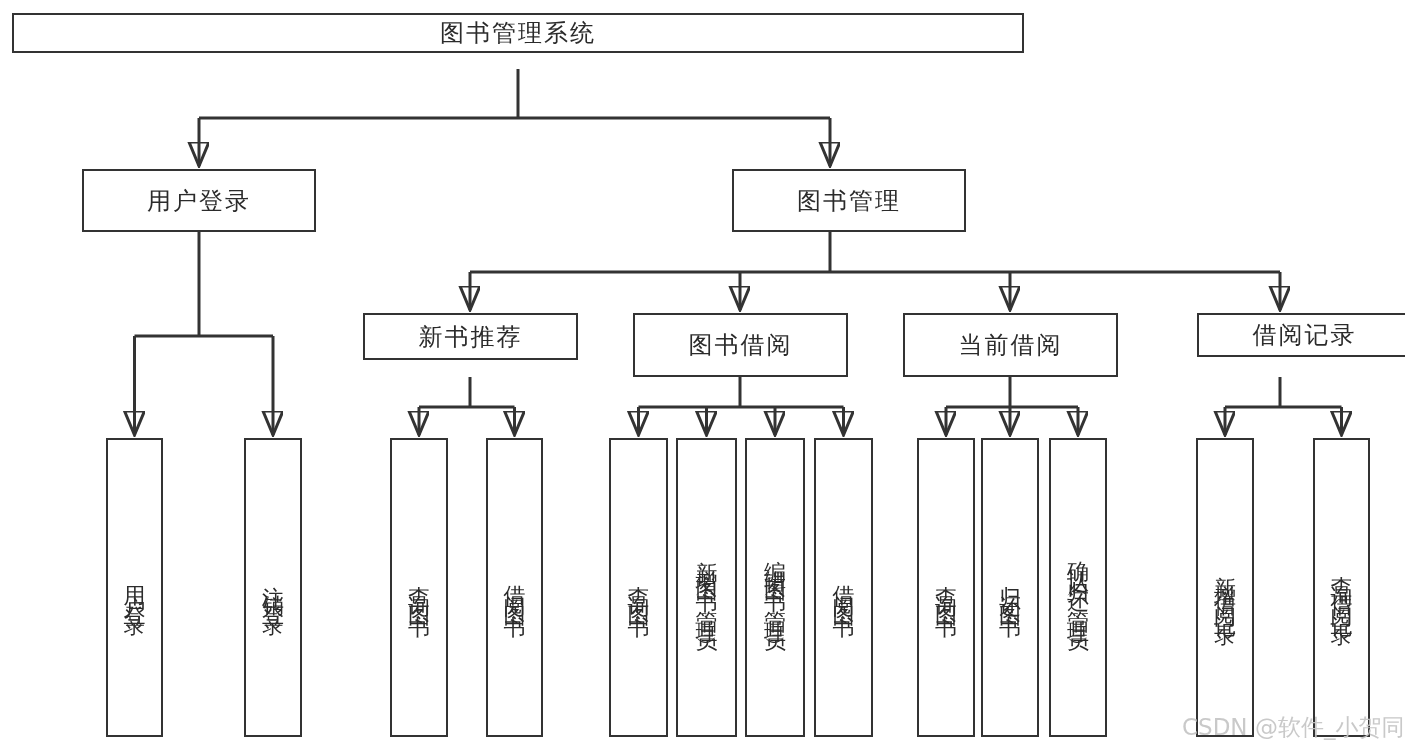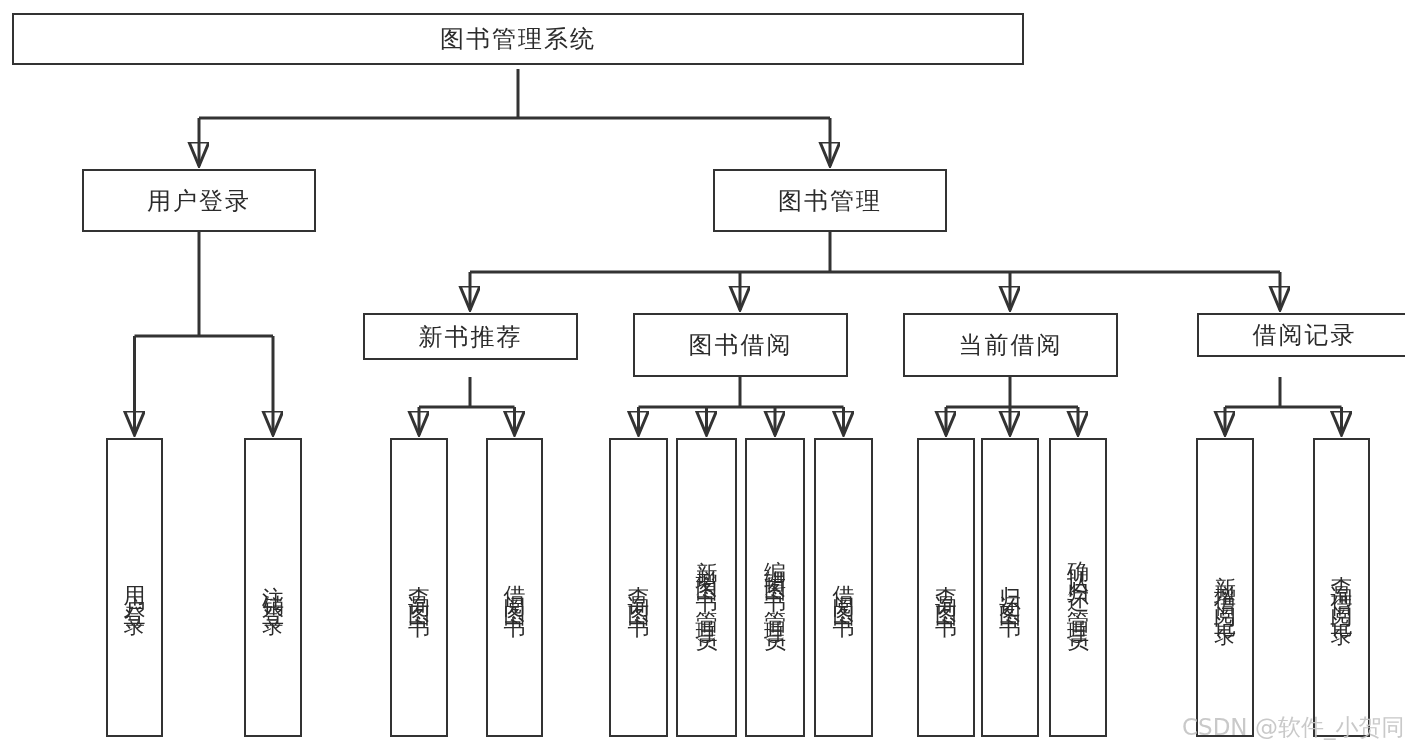--- a/index.html
+++ b/index.html
@@ -121,28 +121,28 @@
     </g>
 
     <g>
       <path d="M1280,377 V407"></path>
       <path d="M1225,407 H1341.5"></path>
       <path d="M1225,407 V435" marker-end="url(#arrow)"></path>
       <path d="M1341.5,407 V435" marker-end="url(#arrow)"></path>
     </g>
   </svg>
 
-  <div class="box h-box" style="left:12px; top:13px; width:1012px; height:52px;">
+  <div class="box h-box" style="left:12px; top:13px; width:1012px; height:40px;">
     <span>图书管理系统</span>
   </div>
 
   <div class="box h-box" style="left:82px; top:169px; width:234px; height:63px;">
     <span>用户登录</span>
   </div>
-  <div class="box h-box" style="left:713px; top:169px; width:234px; height:63px;">
+  <div class="box h-box" style="left:732px; top:169px; width:234px; height:63px;">
     <span>图书管理</span>
   </div>
 
   <div class="box h-box" style="left:363px; top:313px; width:215px; height:47px;">
     <span>新书推荐</span>
   </div>
   <div class="box h-box" style="left:633px; top:313px; width:215px; height:64px;">
     <span>图书借阅</span>
   </div>
   <div class="box h-box" style="left:903px; top:313px; width:215px; height:64px;">

